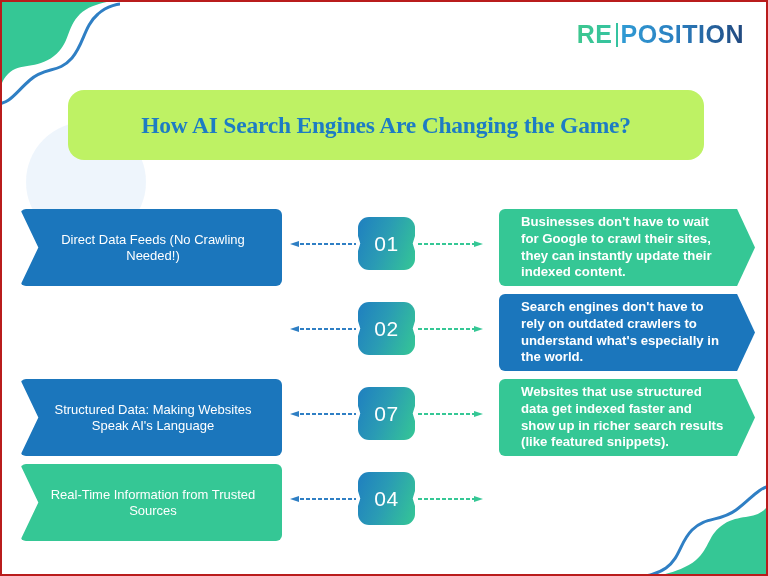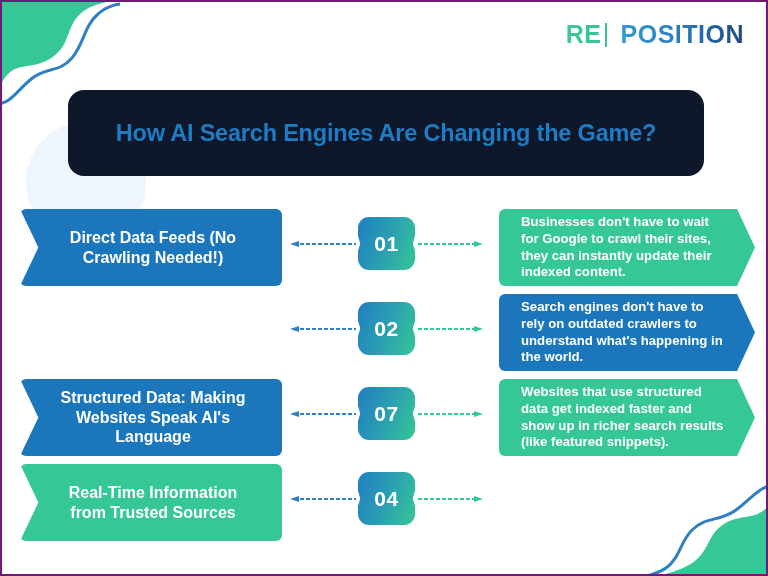--- a/index.html
+++ b/index.html
@@ -7,21 +7,21 @@
     width:768px;height:576px;
     background:#ffffff;
     font-family:"Liberation Sans", sans-serif;
     overflow:hidden;
   }
   .canvas{
     position:relative;
     width:768px;height:576px;
     background:#ffffff;
     box-sizing:border-box;
-    border:2px solid #701a75;
+    border:2px solid #b91c1c;
     overflow:hidden;
   }
   
   .deco{position:absolute;pointer-events:none;}
   .deco-tl{left:-2px;top:-2px;width:120px;height:120px;}
   .deco-br{right:-2px;bottom:-2px;width:130px;height:130px;}
   .deco-title-circle{
     position:absolute;left:24px;top:120px;width:120px;height:120px;
     border-radius:50%;background:#e8f1fb;opacity:.75;
   }
@@ -34,27 +34,27 @@
   }
   .logo .re{
     background:linear-gradient(90deg,#3ec78f 0%,#35c3a0 100%);
     -webkit-background-clip:text;background-clip:text;color:transparent;
   }
   .logo .bar{
     width:2px;height:24px;background:#35c3a0;margin:0 3px;display:inline-block;
   }
   .logo .pos{
     background:linear-gradient(90deg,#2f9bd4 0%,#2b7fc0 45%,#21487e 100%);
-    -webkit-background-clip:text;background-clip:text;color:transparent;margin-left:11px;
+    -webkit-background-clip:text;background-clip:text;color:transparent;
   }
   
   .title-box{
-    position:absolute;left:66px;top:88px;width:636px;height:86px;
-    background:#0f172a;border-radius:16px;
-    display:flex;align-items:center;justify-content:center;
+    position:absolute;left:66px;top:88px;width:636px;height:70px;
+    background:#bef264;border-radius:16px;
+    display:flex;align-items:center;justify-content:center;font-family:Liberation Serif, serif;
   }
   .title-text{
     color:#1d7cc4;font-size:23.5px;font-weight:bold;letter-spacing:-.2px;
     white-space:nowrap;
   }
   
   .rows{position:absolute;left:0;top:203px;width:768px;}
   .row{position:relative;height:85px;}
   
   .panel{
@@ -70,31 +70,31 @@
     border-radius:6px;
     clip-path:polygon(0 0, 100% 0, 100% 50%, 100% 100%, 0 100%, 7% 50%);
   }
   .panel-right{
     left:497px;width:256px;
     justify-content:flex-start;text-align:left;
     padding:0 30px 0 22px;
     border-radius:6px;
     clip-path:polygon(0 0, 93% 0, 100% 50%, 93% 100%, 0 100%, 0 50%);
   }
-  .panel-left .ptext{font-size:16px;font-weight:bold;line-height:1.22;}
+  .panel-left .ptext{font-size:13px;font-weight:normal;line-height:1.22;}
   .panel-right .ptext{font-size:13.2px;font-weight:bold;line-height:1.26;}
   .c-blue{background:#1b76bc;}
   .c-green{background:#35c795;}
   
   .badge{
     position:absolute;left:356px;top:12px;width:57px;height:53px;
     background:linear-gradient(110deg,#1f7fc0 0%,#2a9bb4 45%,#35c795 100%);
     border-radius:11px;
     display:flex;align-items:center;justify-content:center;
-    color:#fff;font-size:21px;font-weight:bold;letter-spacing:.5px;
+    color:#fff;font-size:21px;font-weight:normal;letter-spacing:.5px;
     clip-path:polygon(0 0,100% 0,100% 36%,96% 50%,100% 64%,100% 100%,0 100%,0 64%,4% 50%,0 36%);
   }
   .conn{position:absolute;top:36px;height:6px;}
   .conn-left{left:288px;width:66px;}
   .conn-right{left:415px;width:66px;}
   .dots{
     position:absolute;top:2px;height:2px;
     background-image:radial-gradient(circle,currentColor 50%,transparent 55%);
     background-size:6px 2px;background-repeat:repeat-x;
   }
@@ -160,21 +160,21 @@
         <span class="dots"></span>
       </div>
       <div class="badge">
         <span>02</span>
       </div>
       <div class="conn conn-right">
         <span class="dots"></span>
         <span class="arrow arrow-r"></span>
       </div>
       <div class="panel panel-right c-blue">
-        <span class="ptext">Search engines don't have to rely on outdated crawlers to understand what's happening in the world.</span>
+        <span class="ptext">Search engines don't have to rely on outdated crawlers to understand what's especially in the world.</span>
       </div>
     </div>
 
     <div class="row">
       <div class="panel panel-left c-blue">
         <span class="ptext">Structured Data: Making Websites Speak AI's Language</span>
       </div>
       <div class="conn conn-left">
         <span class="arrow arrow-l"></span>
         <span class="dots"></span>

